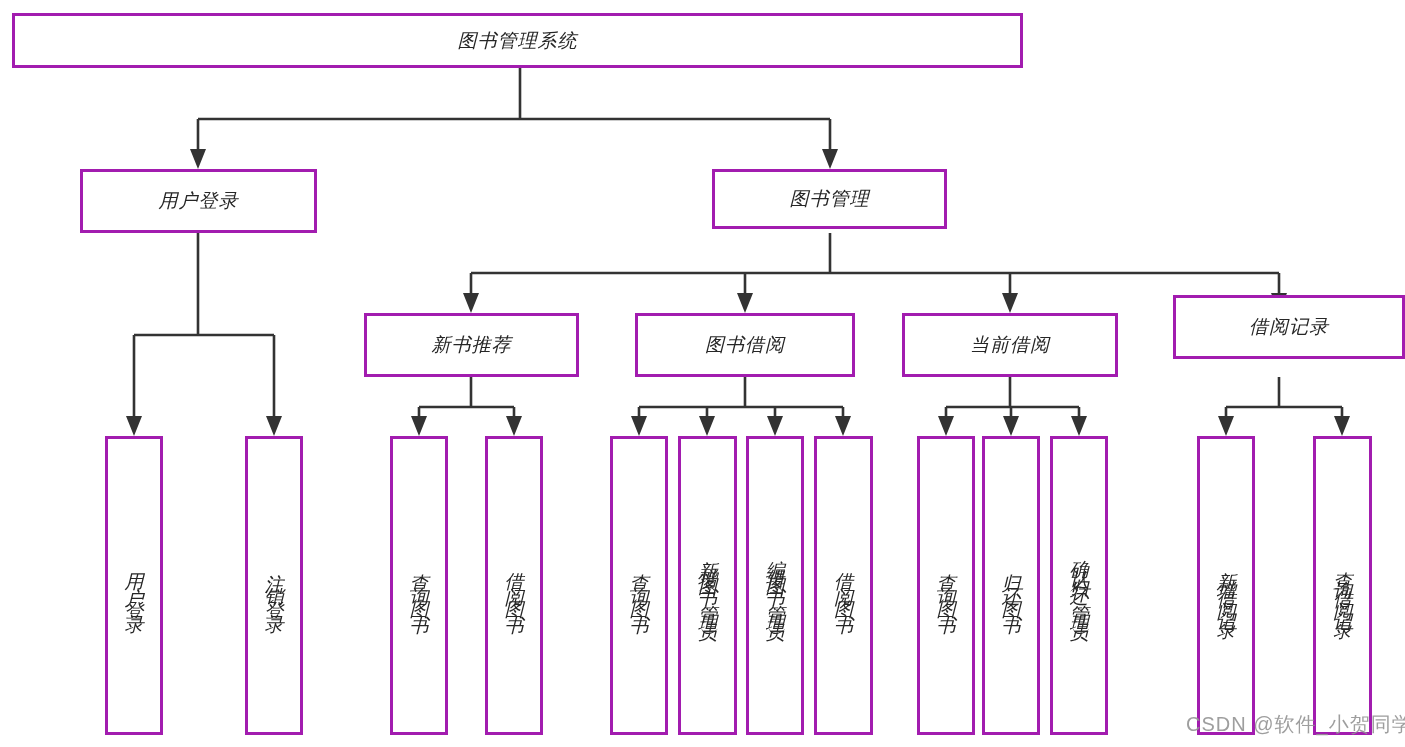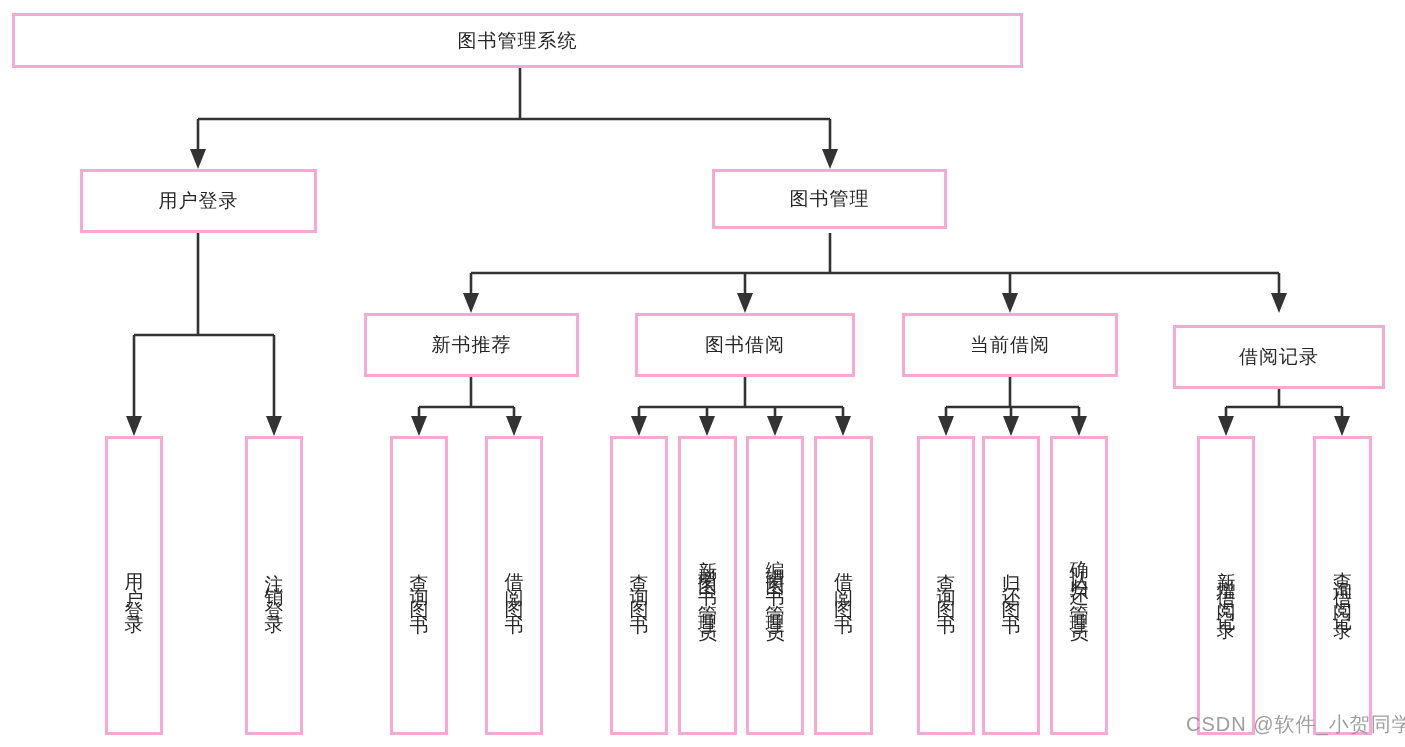--- a/index.html
+++ b/index.html
@@ -7,24 +7,25 @@
     position:relative;
     width:1405px;height:747px;
     background:#fff;
     font-family:"Liberation Sans", sans-serif;
     overflow:hidden;
   }
   #wires{position:absolute;left:0;top:0;width:1405px;height:747px;}
   .box{
     position:absolute;
     box-sizing:border-box;
-    border:3px solid #f9a8d4;
+    border:3px solid #a21caf;
     background:#fff;
     display:flex;align-items:center;justify-content:center;
     color:#262626;
+    font-style:italic;
   }
   .hlabel{font-size:19px;letter-spacing:1px;white-space:nowrap;}
   .vlabel{
     writing-mode:vertical-rl;
     text-orientation:mixed;
     font-size:19px;
     letter-spacing:14px;
     white-space:nowrap;
   }
   .ls6{letter-spacing:10px;}
@@ -79,21 +80,21 @@
 
   <div class="box" style="left:364px;top:313px;width:215px;height:64px">
     <span class="hlabel">新书推荐</span>
   </div>
   <div class="box" style="left:902px;top:313px;width:216px;height:64px">
     <span class="hlabel">当前借阅</span>
   </div>
   <div class="box" style="left:635px;top:313px;width:220px;height:64px">
     <span class="hlabel">图书借阅</span>
   </div>
-  <div class="box" style="left:1173px;top:325px;width:212px;height:64px">
+  <div class="box" style="left:1173px;top:295px;width:232px;height:64px">
     <span class="hlabel">借阅记录</span>
   </div>
 
   <div class="box" style="left:105px;top:436px;width:58px;height:299px">
     <span class="vlabel">用户登录</span>
   </div>
   <div class="box" style="left:245px;top:436px;width:58px;height:299px">
     <span class="vlabel">注销登录</span>
   </div>
 

